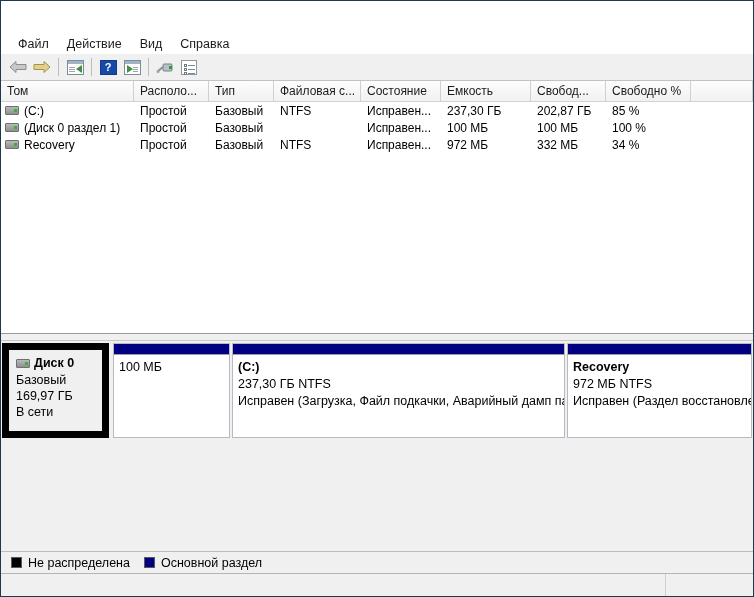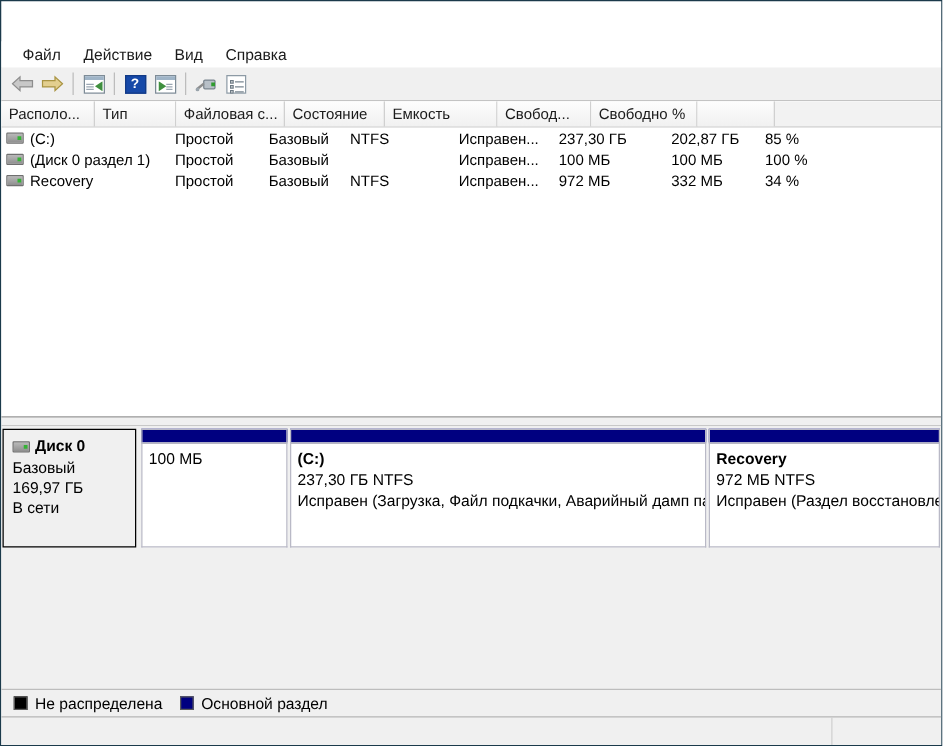--- a/index.html
+++ b/index.html
@@ -249,21 +249,21 @@
   .disk-row {
     position: absolute;
     left: 1px; top: 2px;
     width: 750px; height: 97px;
   }
   .disk-info {
     position: absolute;
     left: 0; top: 0;
     width: 107px; height: 95px;
     background: #f0f0f0;
-    border: 1px solid #000000;
+    border: 7px solid #000000;
     box-sizing: border-box;
     padding: 6px 0 0 7px;
     cursor: default;
   }
   .disk-title {
     display: flex;
     align-items: center;
     font-size: 12.5px;
     font-weight: bold;
     color: #000;
@@ -436,20 +436,21 @@
         <b style="top:7px;"></b>
           <i style="top:8px;"></i>
         <b style="top:11px;"></b>
           <i style="top:12px;"></i>
       </span>
     </div>
   </div>
 
   <div class="volpane">
     <div class="vol-header" id="vol-header">
+        <div class="vh-cell" style="width: 133px;">Том</div>
         <div class="vh-cell" style="width: 75px;">Располо...</div>
         <div class="vh-cell" style="width: 65px;">Тип</div>
         <div class="vh-cell" style="width: 87px;">Файловая с...</div>
         <div class="vh-cell" style="width: 80px;">Состояние</div>
         <div class="vh-cell" style="width: 90px;">Емкость</div>
         <div class="vh-cell" style="width: 75px;">Свобод...</div>
         <div class="vh-cell" style="width: 85px;">Свободно %</div>
         <div class="vh-cell" style="width: 62px;"></div>
       </div>
     <div class="vol-rows" id="vol-rows">

